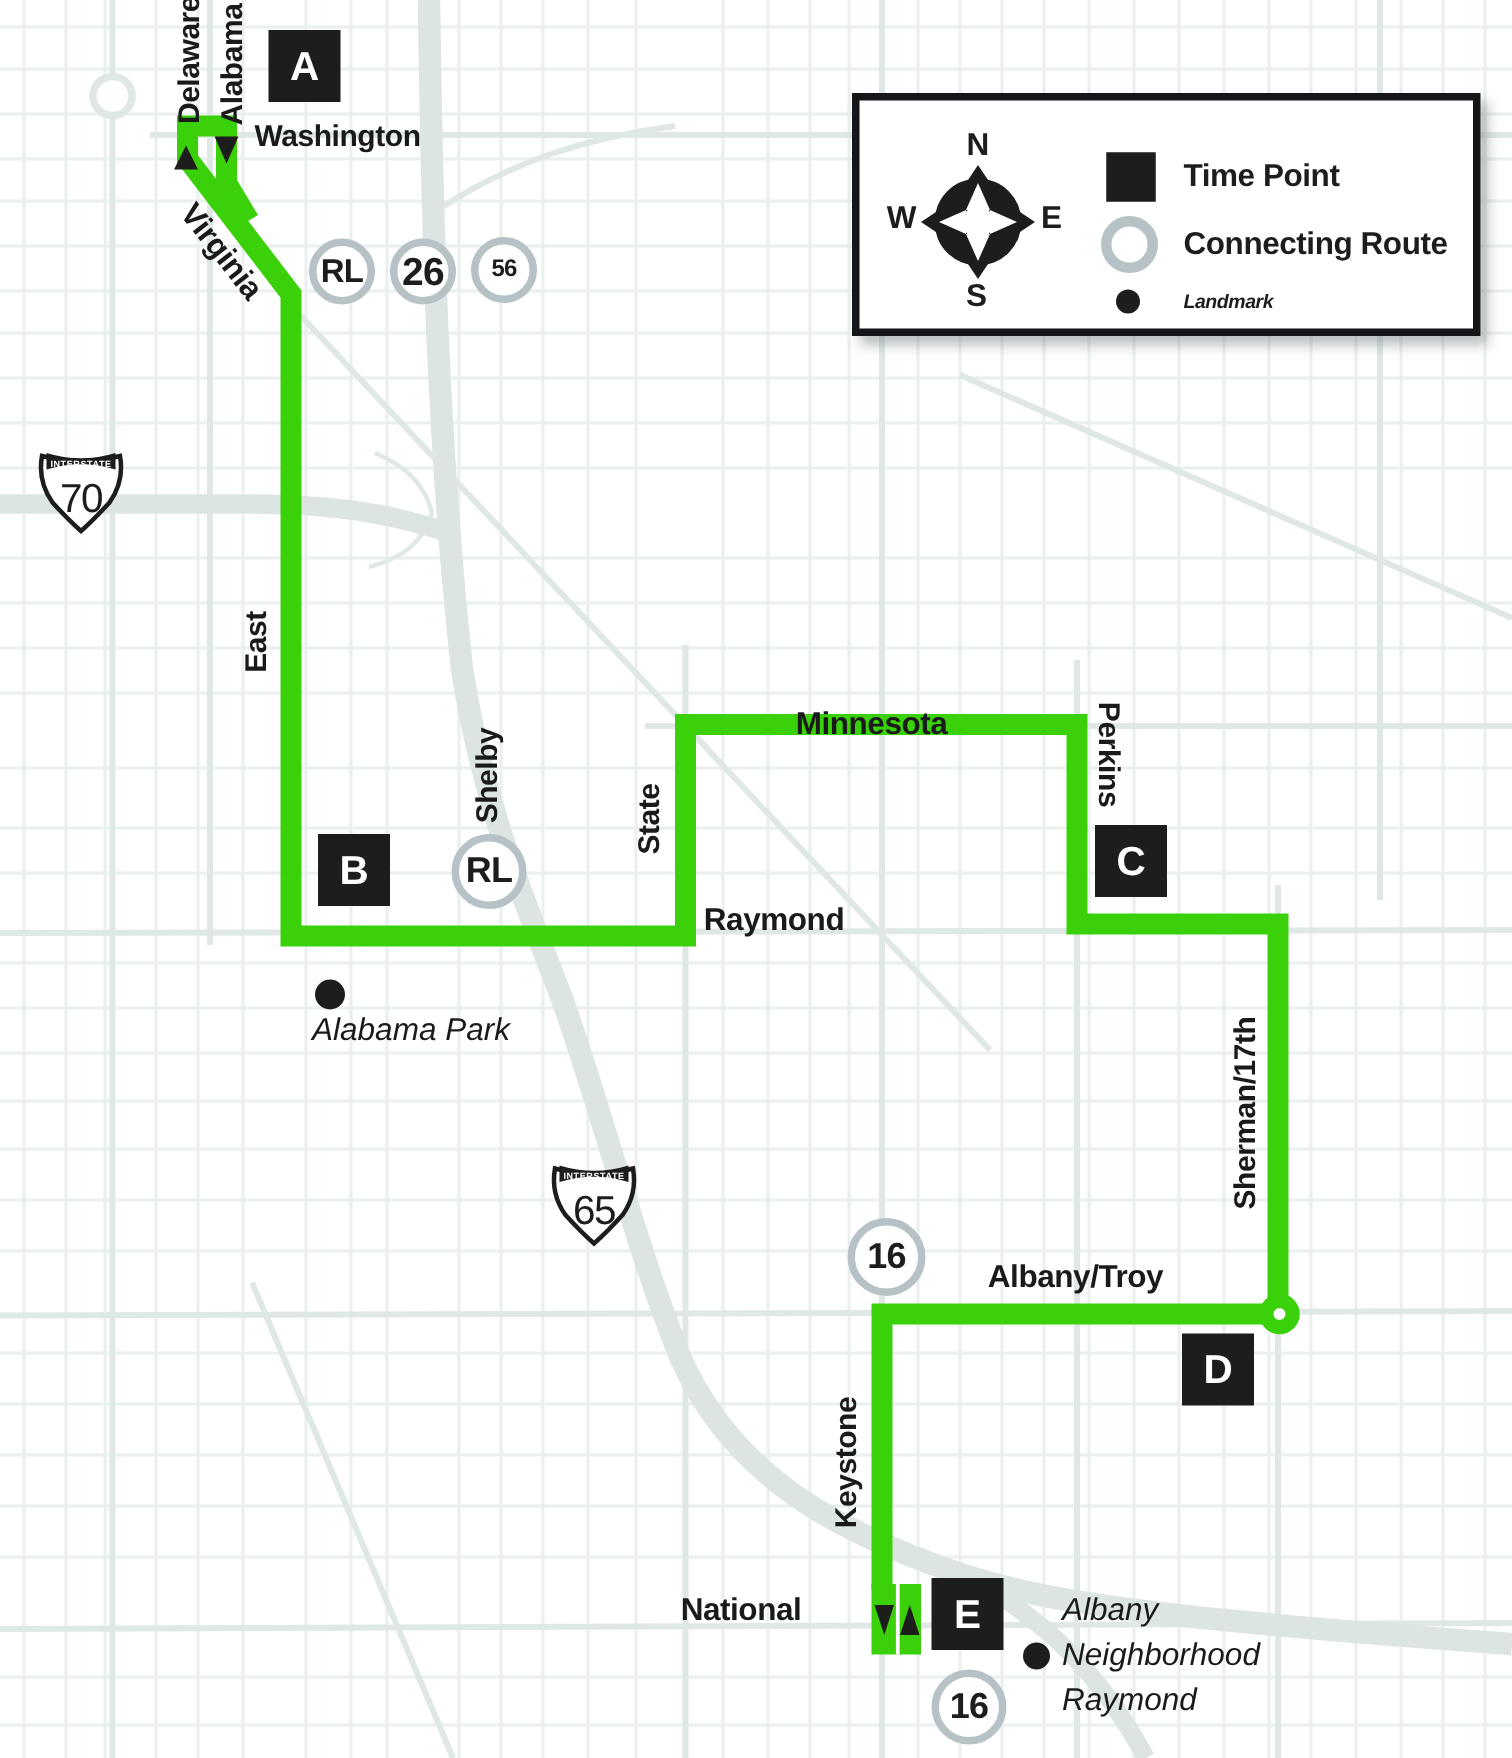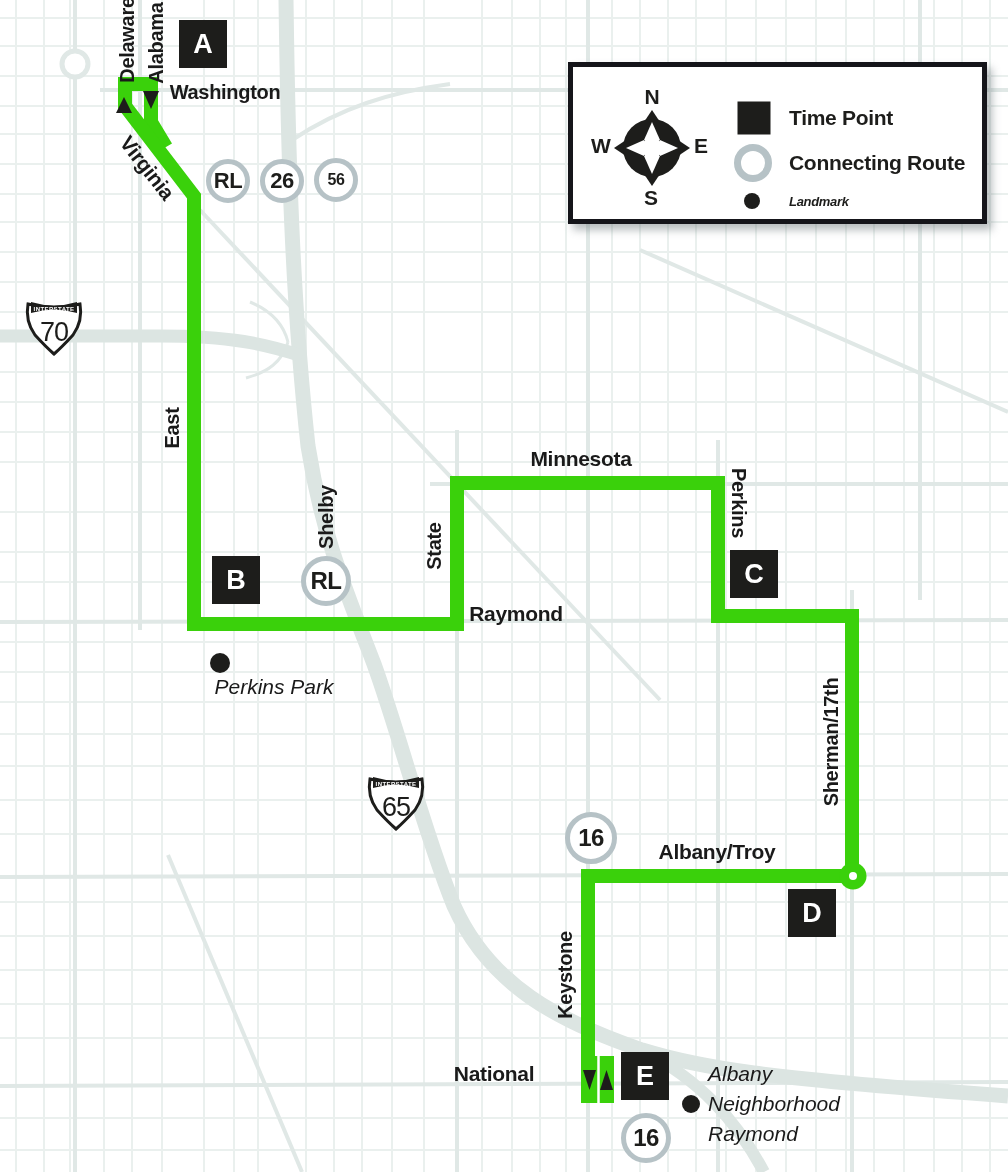--- a/index.html
+++ b/index.html
@@ -175,41 +175,41 @@
     </g>
   </svg>
 
   <div class="lbl vlabel" style="left:127px;top:40px;font-size:20px">Delaware</div>
   <div class="lbl vlabel" style="left:156px;top:43px;font-size:20px">Alabama</div>
   <div class="lbl" style="left:225px;top:92px;font-size:20px">Washington</div>
   <div class="lbl dlabel" style="left:147px;top:168px">Virginia</div>
   <div class="lbl vlabel" style="left:172px;top:428px;font-size:20px">East</div>
   <div class="lbl vlabel" style="left:326px;top:517px;font-size:20px">Shelby</div>
   <div class="lbl vlabel" style="left:434px;top:546px;font-size:20px">State</div>
-  <div class="lbl" style="left:581px;top:459px">Minnesota</div>
+  <div class="lbl" style="left:581px;top:483px">Minnesota</div>
   <div class="lbl" style="left:516px;top:614px">Raymond</div>
   <div class="lbl vlabel-cw" style="left:738px;top:503px;font-size:20px">Perkins</div>
   <div class="lbl vlabel" style="left:831px;top:742px;font-size:20px">Sherman/17th</div>
   <div class="lbl" style="left:717px;top:852px">Albany/Troy</div>
   <div class="lbl vlabel" style="left:565px;top:975px;font-size:20px">Keystone</div>
   <div class="lbl" style="left:494px;top:1074px">National</div>
 
-  <div class="lbl ital" style="left:274px;top:687px">Perkins Park</div>
+  <div class="lbl ital" style="left:274px;top:687px">Alabama Park</div>
   <div class="lbl ital" style="left:708px;top:1074px;transform:translate(0,-50%)">Albany</div>
   <div class="lbl ital" style="left:708px;top:1104px;transform:translate(0,-50%)">Neighborhood</div>
   <div class="lbl ital" style="left:708px;top:1134px;transform:translate(0,-50%)">Raymond</div>
 
   <div class="tp" style="left:203px;top:44px">A</div>
   <div class="tp" style="left:236px;top:580px">B</div>
   <div class="tp" style="left:754px;top:574px">C</div>
   <div class="tp" style="left:812px;top:913px">D</div>
   <div class="tp" style="left:645px;top:1076px">E</div>
 
   <div class="croute" style="left:228px;top:181px;width:34px;height:34px;font-size:22px">RL</div>
-  <div class="croute" style="left:282px;top:181px;width:34px;height:34px;font-size:22px">26</div>
+  <div class="croute" style="left:282px;top:181px;width:34px;height:34px;font-size:26px">26</div>
   <div class="croute" style="left:336px;top:180px;width:34px;height:34px;font-size:16px">56</div>
   <div class="croute" style="left:326px;top:581px;width:40px;height:40px;font-size:24px">RL</div>
   <div class="croute" style="left:591px;top:838px;width:42px;height:42px;font-size:24px">16</div>
   <div class="croute" style="left:646px;top:1138px;width:40px;height:40px;font-size:24px">16</div>
 
   <div id="legend">
     <svg width="130" height="130" style="position:absolute;left:14px;top:15px" viewBox="0 0 130 130">
       <g transform="translate(65,66)" fill="var(--ink)">
         <path d="M0,-38 L8,-26 L-8,-26 Z"></path>
         <path d="M0,38 L8,26 L-8,26 Z"></path>

